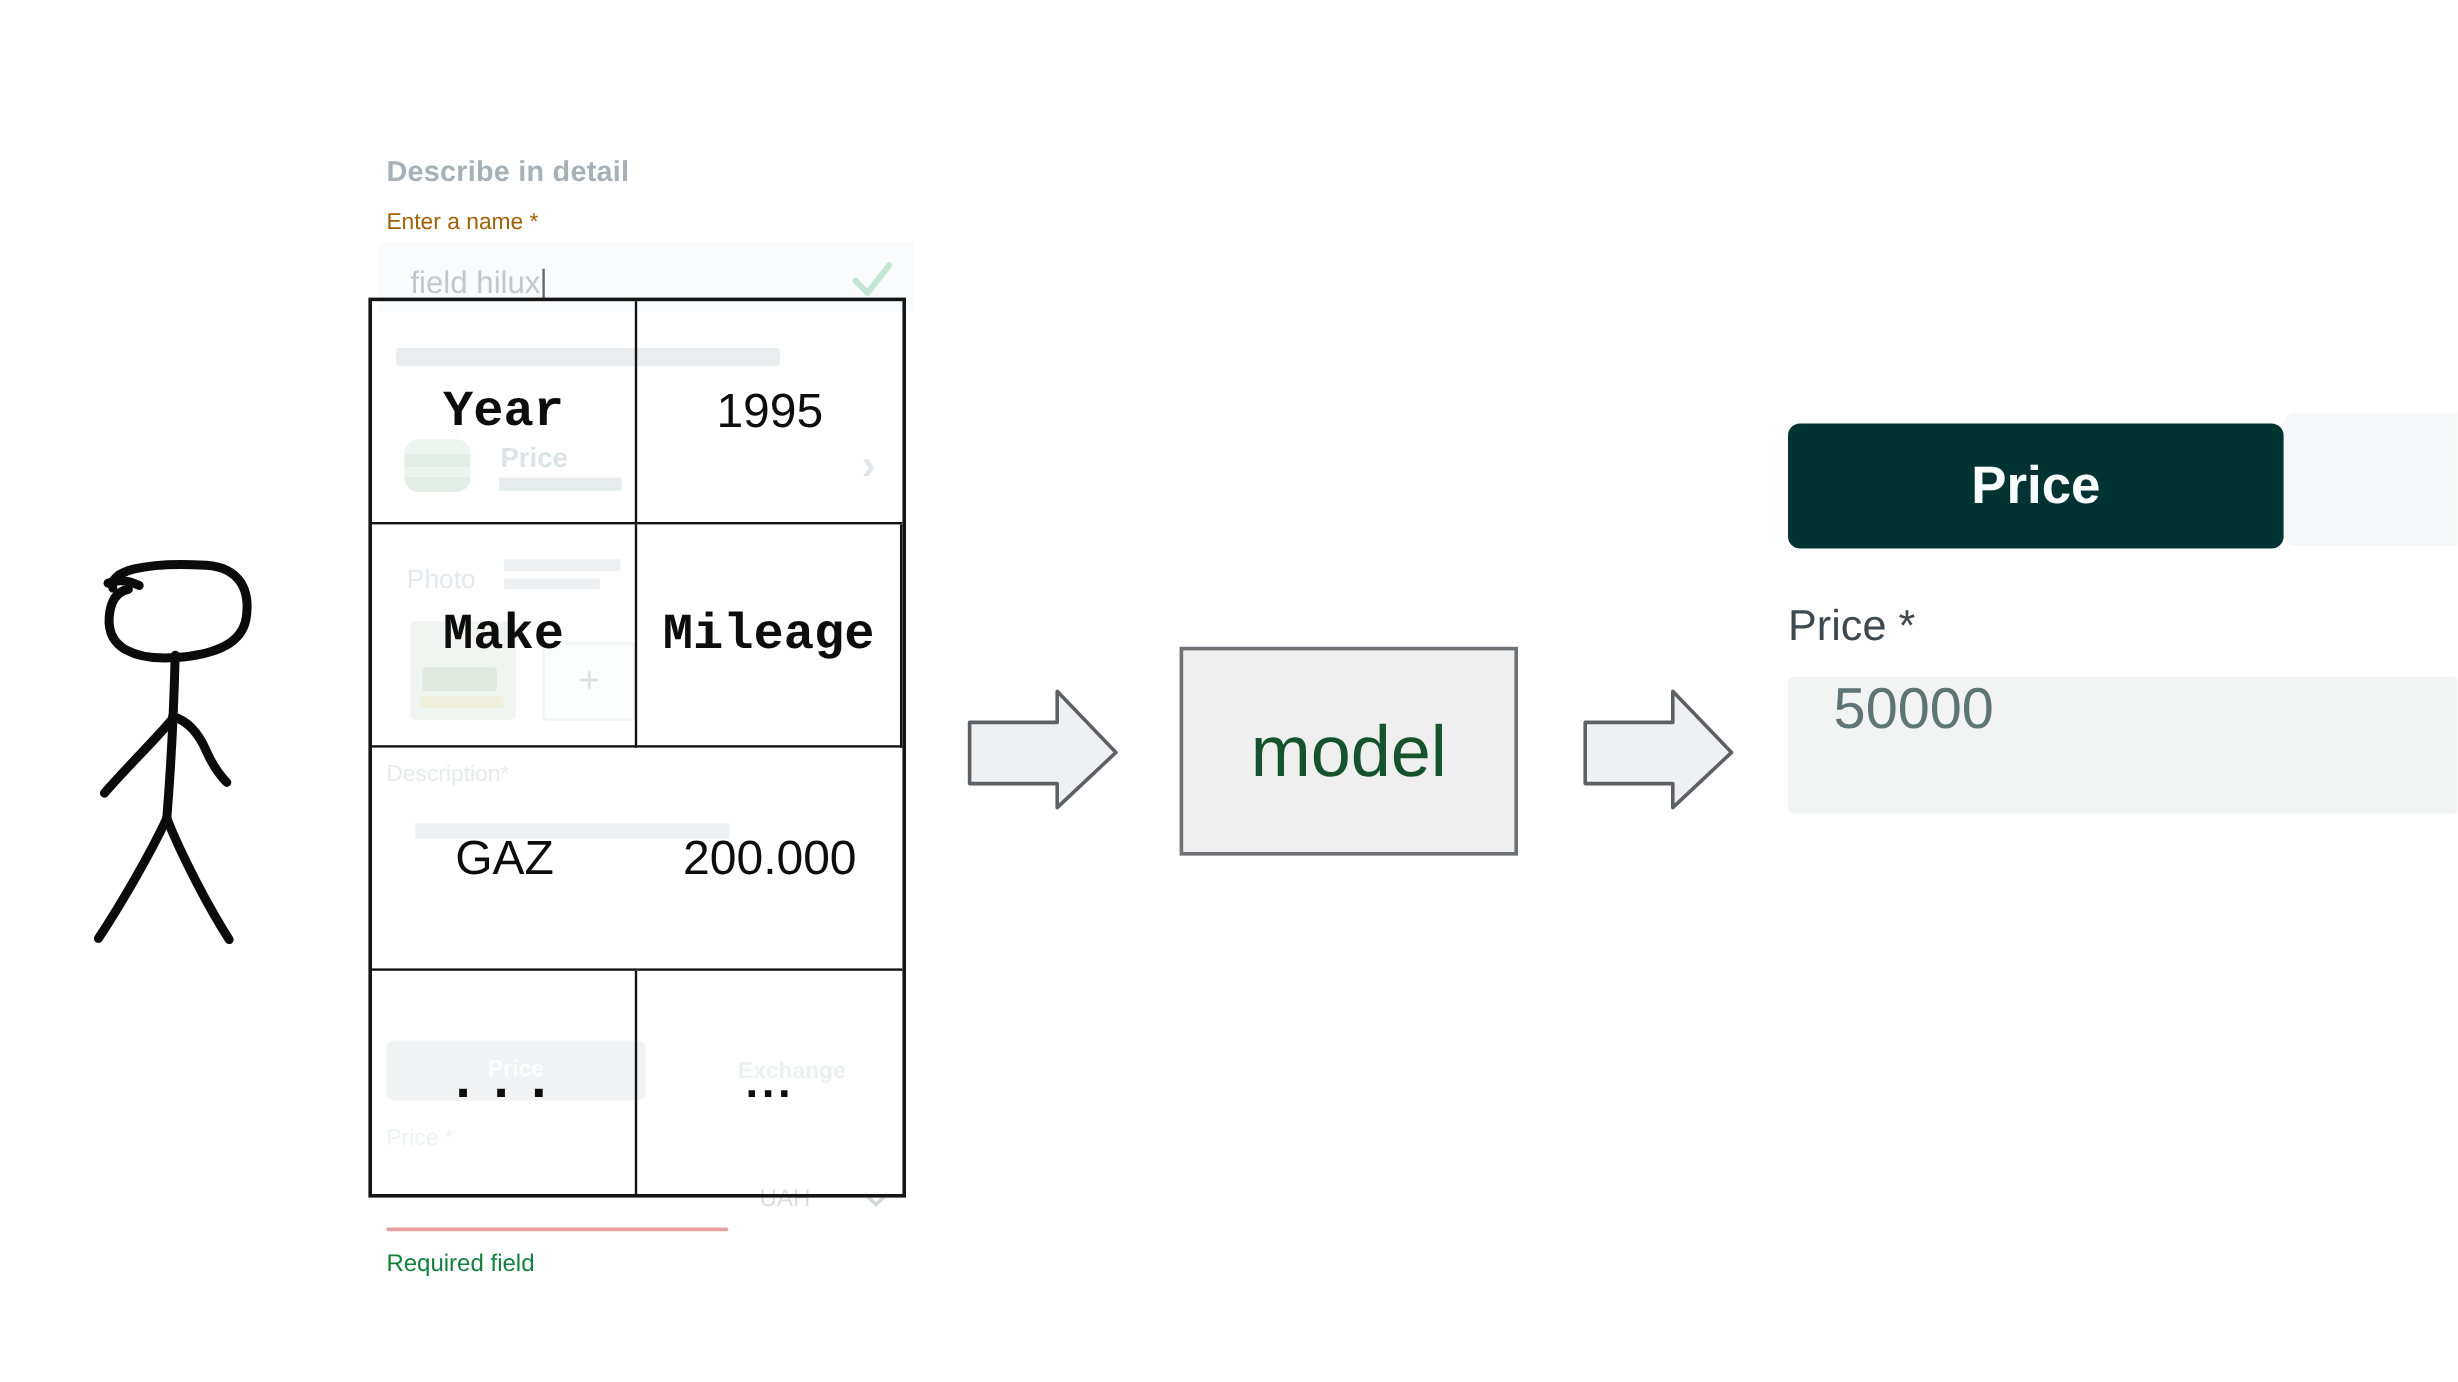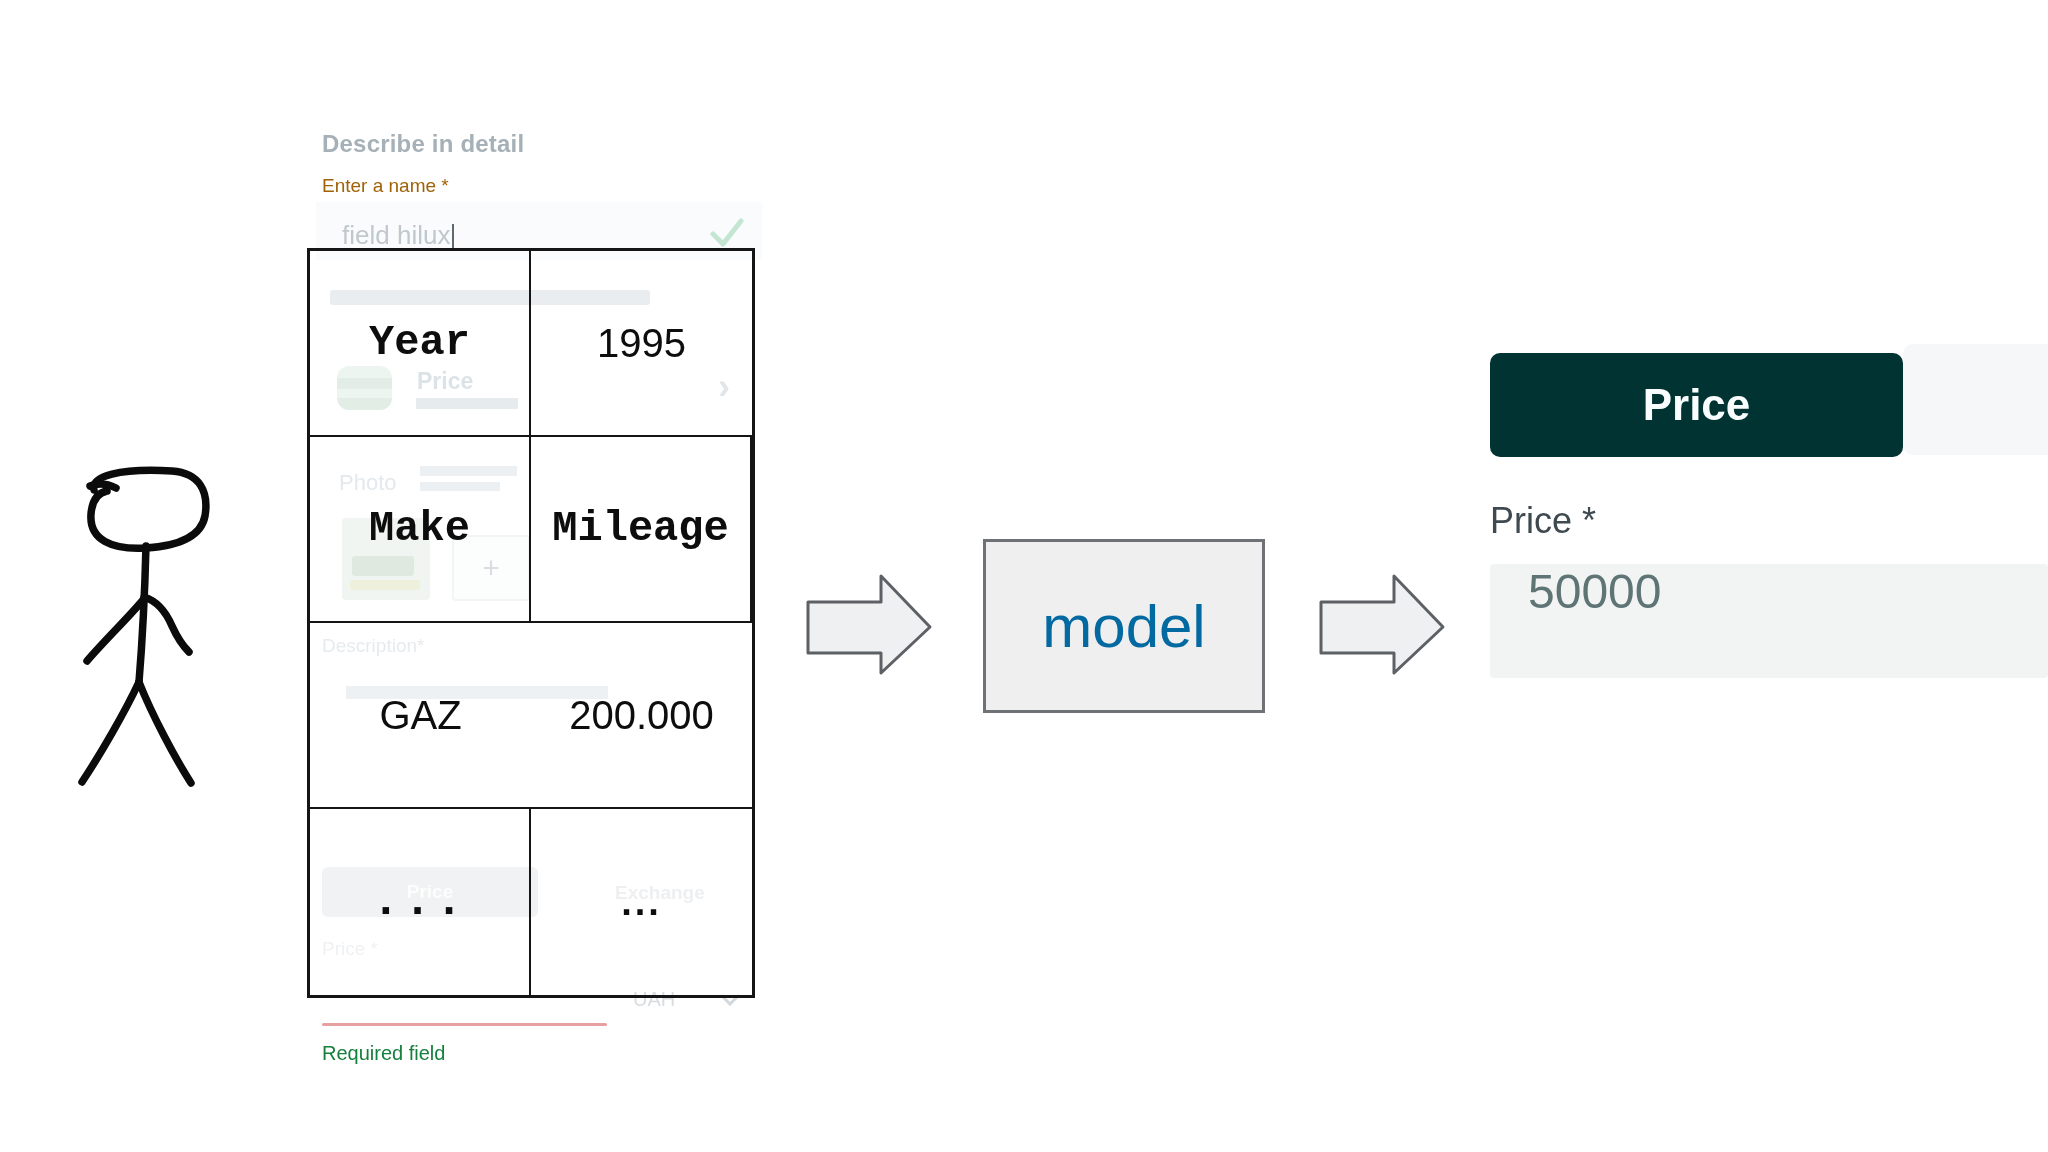--- a/index.html
+++ b/index.html
@@ -59,21 +59,21 @@
   .ft-dots-l{font-weight:bold;font-size:46px;letter-spacing:4px;line-height:.5;}
   .ft-dots-r{font-weight:bold;font-size:38px;letter-spacing:3px;line-height:.5;}
 
   
   .arrow1{left:800px;top:565px;z-index:2;}
   .arrow2{left:1313px;top:565px;z-index:2;}
   .model-box{
     left:983px;top:539px;width:282px;height:174px;z-index:2;
     background:#efefef;border:3px solid #6e7276;box-sizing:border-box;
     display:flex;align-items:center;justify-content:center;
-    font-size:60px;color:#0369a1;
+    font-size:60px;color:#14532d;
   }
 
   
   .price-tab{
     left:1490px;top:353px;width:413px;height:104px;background:#023333;border-radius:10px;
     display:flex;align-items:center;justify-content:center;z-index:2;
     color:#fafdfd;font-weight:bold;font-size:44px;
   }
   .price-tab-ghost{left:1903px;top:344px;width:145px;height:111px;background:#f6f7f8;
     border-radius:10px 0 0 10px;z-index:1;}

